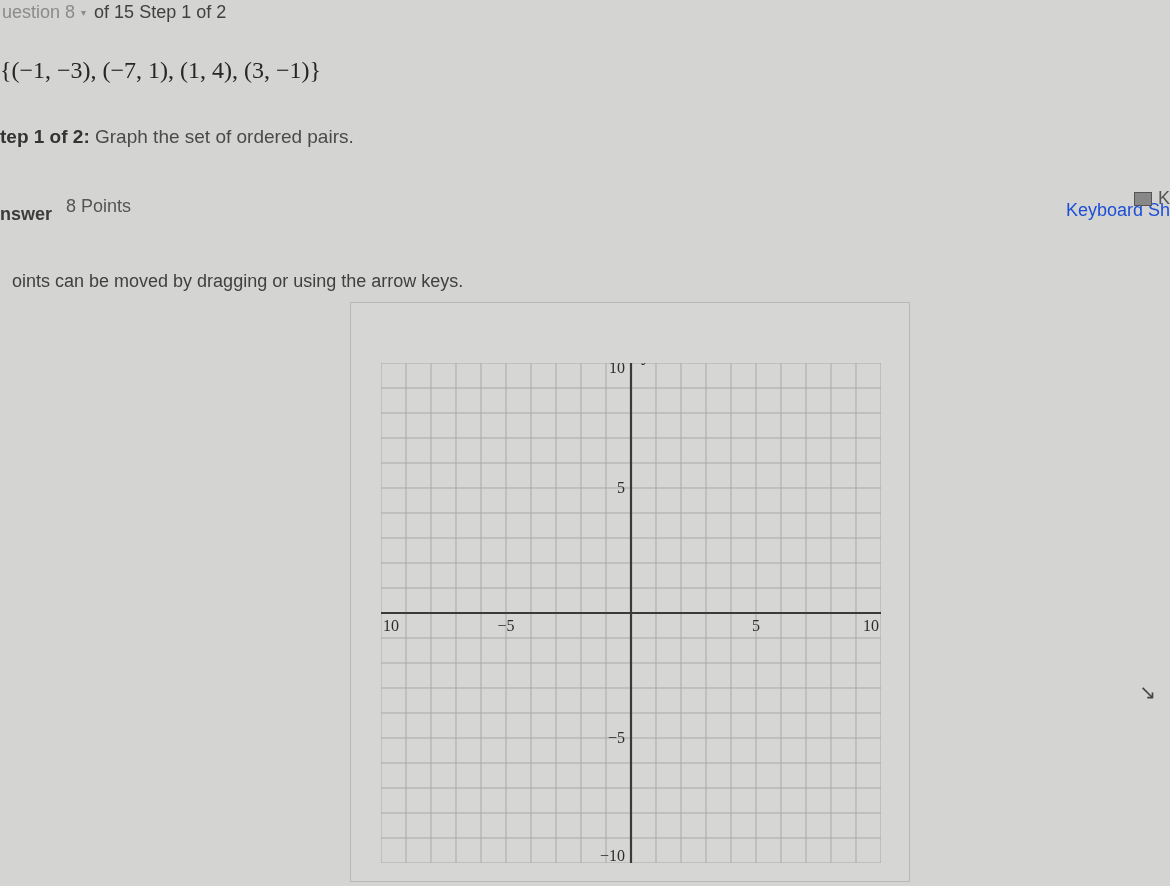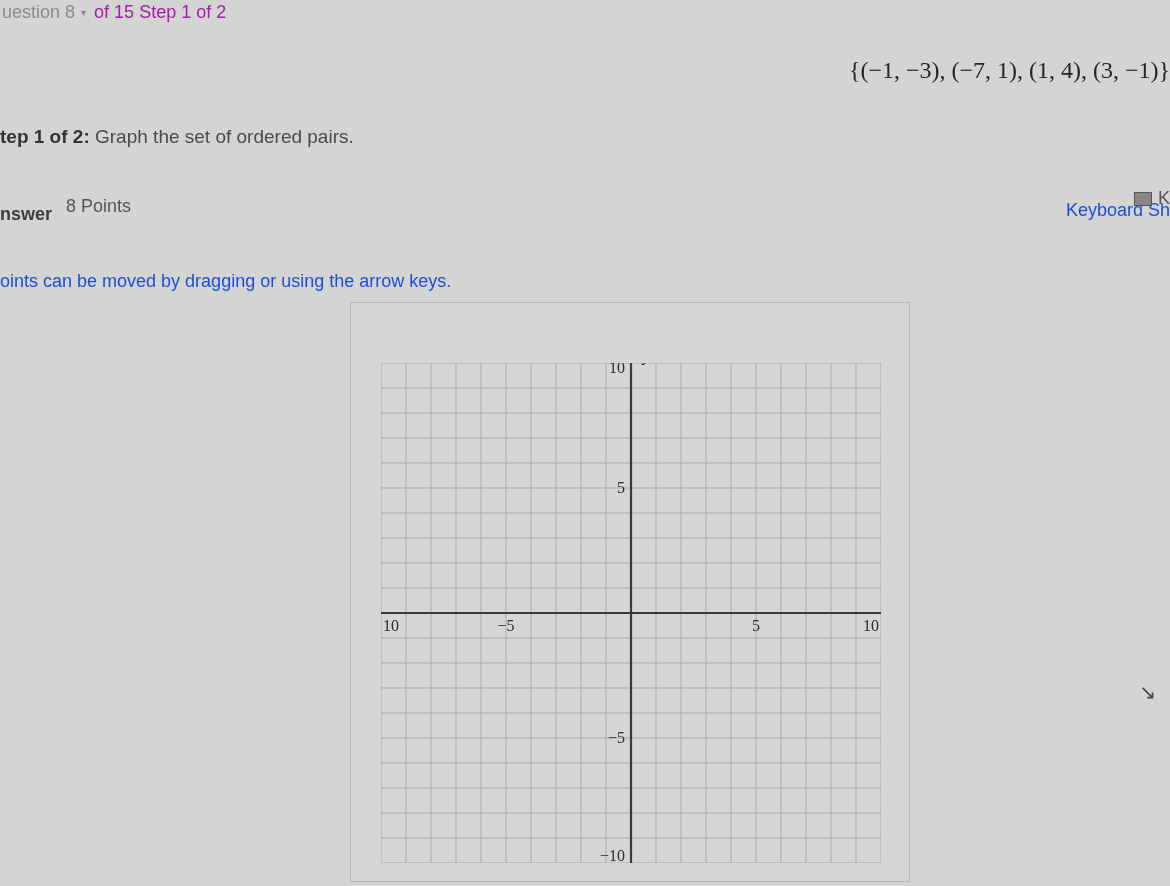--- a/index.html
+++ b/index.html
@@ -22,23 +22,23 @@
     padding: 2px 8px 2px 2px;
     display: flex;
     align-items: center;
     gap: 6px;
     color: #8b8b8b;
     font-weight: 500;
   }
   .caret-down {
     font-size: 10px;
   }
-  .step-text { color: #a21caf; font-weight: 500; }
+  .step-text { color: #404040; font-weight: 500; }
   .problem-set {
-    text-align: right;
+    text-align: left;
     font-size: 24px;
     color: #262626;
     font-family: "Times New Roman", serif;
     padding: 28px 0 36px 0;
   }
   .instruction {
     font-size: 19px;
     color: #4a4a4a;
     padding: 6px 0 12px 0;
   }
@@ -49,22 +49,22 @@
     justify-content: space-between;
     padding: 36px 0 18px 0;
     font-size: 18px;
     color: #555;
   }
   .answer-left { display: flex; gap: 14px; }
   .answer-left .label { font-weight: 600; color: #3c3c3c; margin-top: 8px; }
   .kbds { color: #1d4ed8; font-size: 18px; margin-left: 44px; }
   .hint {
     font-size: 18px;
-    color: #1d4ed8;
-    padding: 28px 0 6px 0;
+    color: #404040;
+    padding: 28px 0 6px 12px;
   }
   .graph-wrap {
     position: relative;
     width: 570px;
     margin: 0 0 0 350px;
   }
   .zoom-btn {
     position: absolute;
     top: -2px;
     right: 16px;

